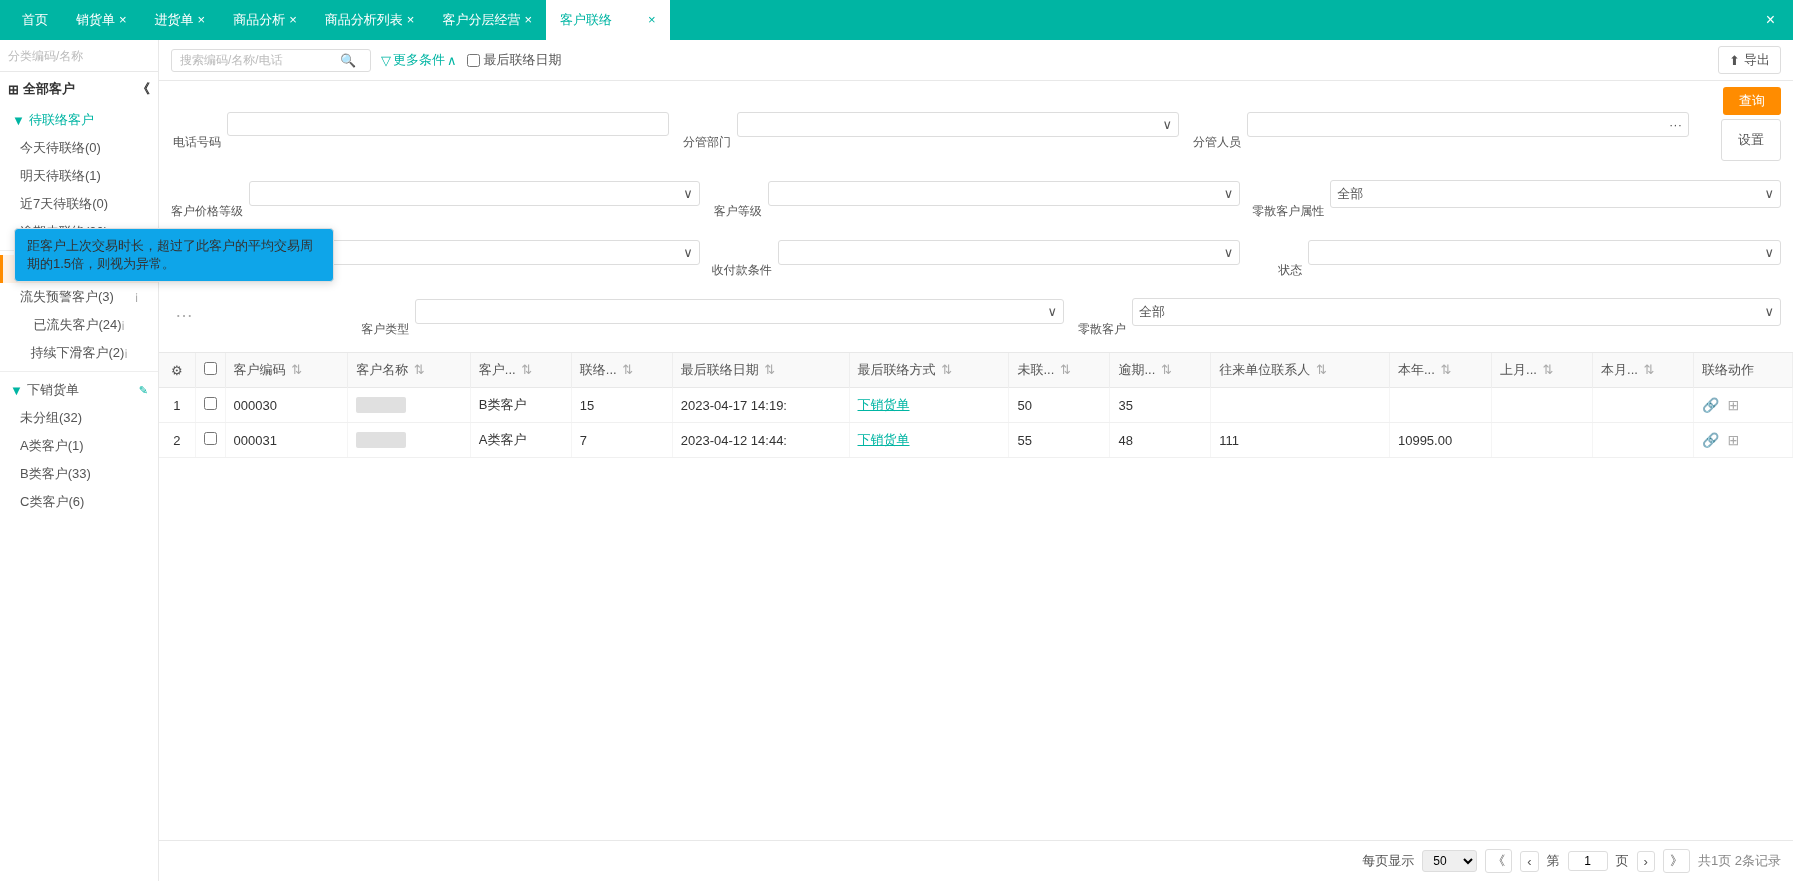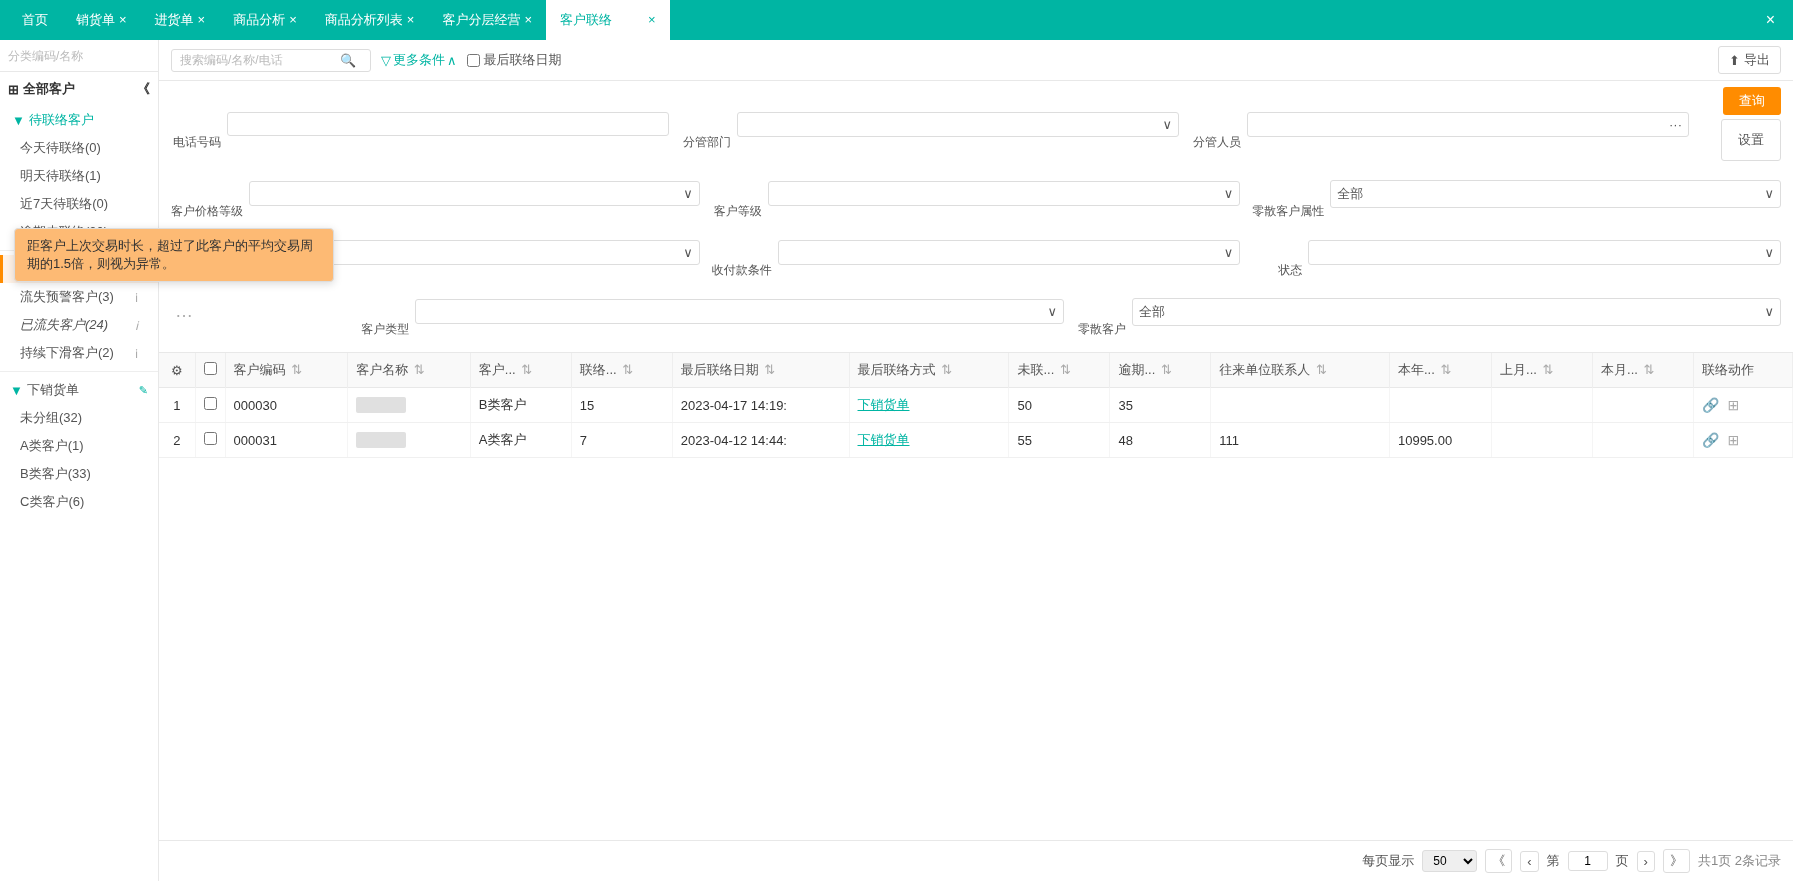--- a/index.html
+++ b/index.html
@@ -198,21 +198,21 @@
       cursor: pointer;
       font-size: 13px;
       display: block;
       margin-top: 4px;
     }
     .filter-actions { display: flex; flex-direction: column; align-items: flex-end; min-width: 80px; }
 
     
     .tooltip-box {
       position: absolute;
-      background: #fdba74;
+      background: #0ea5e9;
       border: 1px solid #ddd;
       border-radius: 4px;
       padding: 8px 12px;
       font-size: 12px;
       color: #333;
       z-index: 100;
       box-shadow: 0 2px 8px rgba(0,0,0,0.15);
       max-width: 320px;
       top: 228px;
       left: 14px;
@@ -427,25 +427,25 @@
       <div class="sidebar-divider"></div>
 
       <div class="sidebar-item orange-active" style="display:flex;align-items:center;justify-content:space-between;">
         <span>回购异常客户(2)</span>
         <span style="color:#ff8c00;font-size:12px;">ℹ</span>
       </div>
       <div class="sidebar-item" style="display:flex;align-items:center;justify-content:space-between;">
         <span>流失预警客户(3)</span>
         <span style="color:#aaa;font-size:12px;">ℹ</span>
       </div>
-      <div class="sidebar-item" style="display:flex;align-items:center;justify-content:space-between;font-style:italic;">
+      <div class="sidebar-item" style="display:flex;align-items:center;justify-content:center;">
         <span>已流失客户(24)</span>
         <span style="color:#aaa;font-size:12px;">ℹ</span>
       </div>
-      <div class="sidebar-item" style="display:flex;align-items:center;justify-content:space-between;">
+      <div class="sidebar-item" style="display:flex;align-items:center;justify-content:center;">
         <span>持续下滑客户(2)</span>
         <span style="color:#aaa;font-size:12px;">ℹ</span>
       </div>
 
       <div class="sidebar-divider"></div>
 
       <div class="sidebar-group-header">
         <span class="arrow">▼</span>
         <span>下销货单</span>
         <span class="sidebar-group-edit">✎</span>

